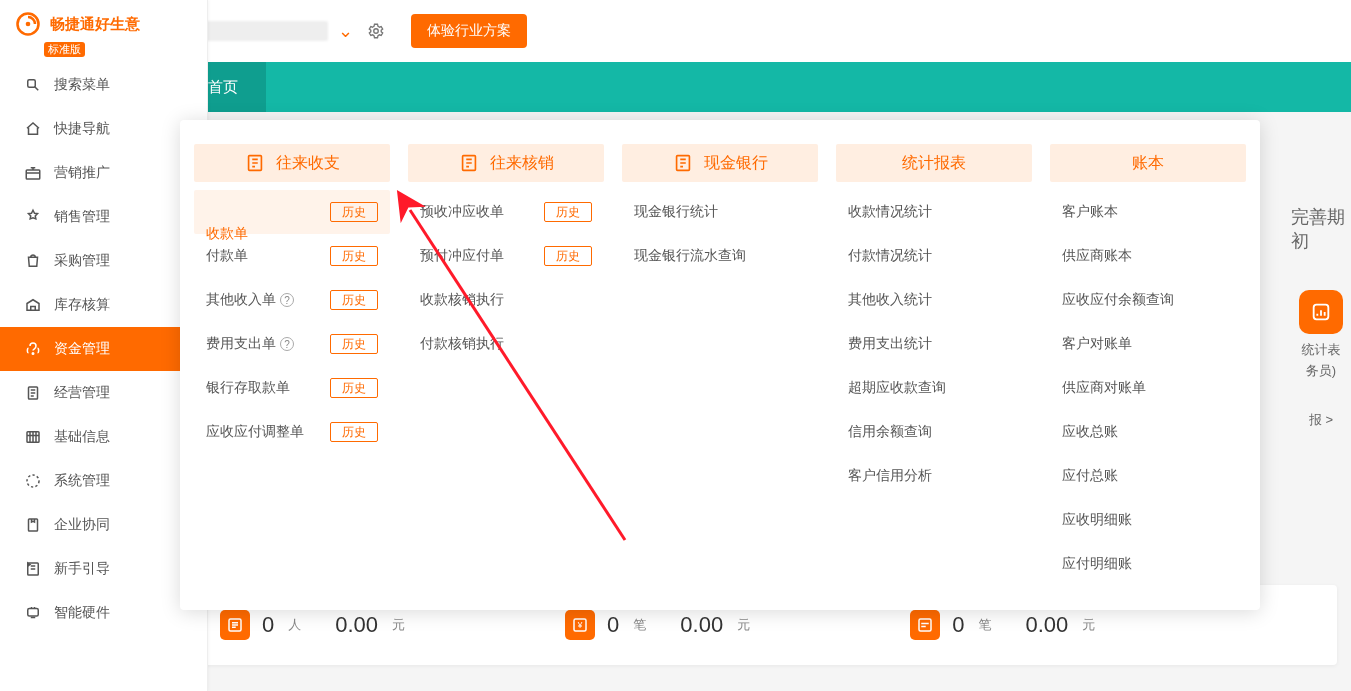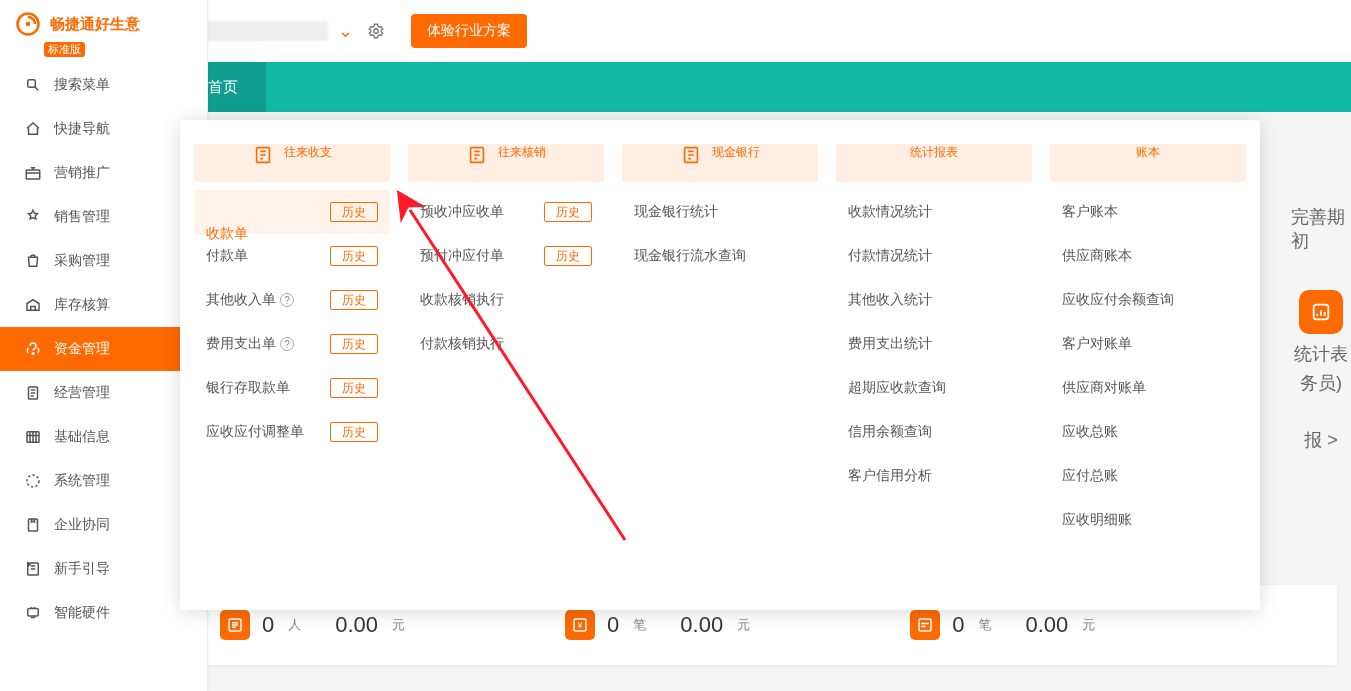--- a/index.html
+++ b/index.html
@@ -150,24 +150,24 @@
       box-shadow: 0 2px 20px rgba(0,0,0,.15);
       padding: 24px 14px 24px 14px;
       z-index: 6;
       display: flex;
       gap: 18px;
     }
     .fly-col { flex: 1; min-width: 0; }
     .fly-head {
       background: #ffeee1;
       color: #ff6a00;
-      font-size: 12px;
+      font-size: 16px;
       font-weight: 500;
       height: 38px;
-      display: flex; justify-content: center;
+      display: flex; align-items: center; justify-content: center;
       gap: 10px;
       border-radius: 2px;
     }
     .fly-head .fh-icon { width: 22px; height: 22px; }
     .fly-head.no-icon { justify-content: center; }
     .fly-list { margin-top: 8px; }
     .fly-row {
       display: flex; align-items: center; justify-content: space-between;
       height: 44px;
       padding: 0 12px;
@@ -222,21 +222,21 @@
     .summary-num { font-size: 22px; }
     .summary-unit { font-size: 13px; color: #888; margin-left: 2px; }
 
     
     .rightfloat {
       position: absolute;
       right: 0; top: 290px;
       width: 60px;
       z-index: 4;
       text-align: center;
-      font-size: 18px;
+      font-size: 13px;
       line-height: 1.6;
       color: #666;
     }
     .rf-top {
       position: absolute;
       top: -100px; right: 4px;
       width: 60px;
       font-size: 12px;
       color: #666;
     }
@@ -656,20 +656,25 @@
           </span>
         </div>
         <div class="fly-row">
           <span class="fly-label">
             <span>应付总账</span>
           </span>
         </div>
         <div class="fly-row">
           <span class="fly-label">
             <span>应收明细账</span>
+          </span>
+        </div>
+        <div class="fly-row">
+          <span class="fly-label">
+            <span>应付明细账</span>
           </span>
         </div>
       </div>
     </div>
   </div>
 
 <div class="rf-top" style="position:absolute; right:0; top:205px; font-size:18px; color:#666;">
   <span>完善期初</span>
 </div>
 <div class="rightfloat">

